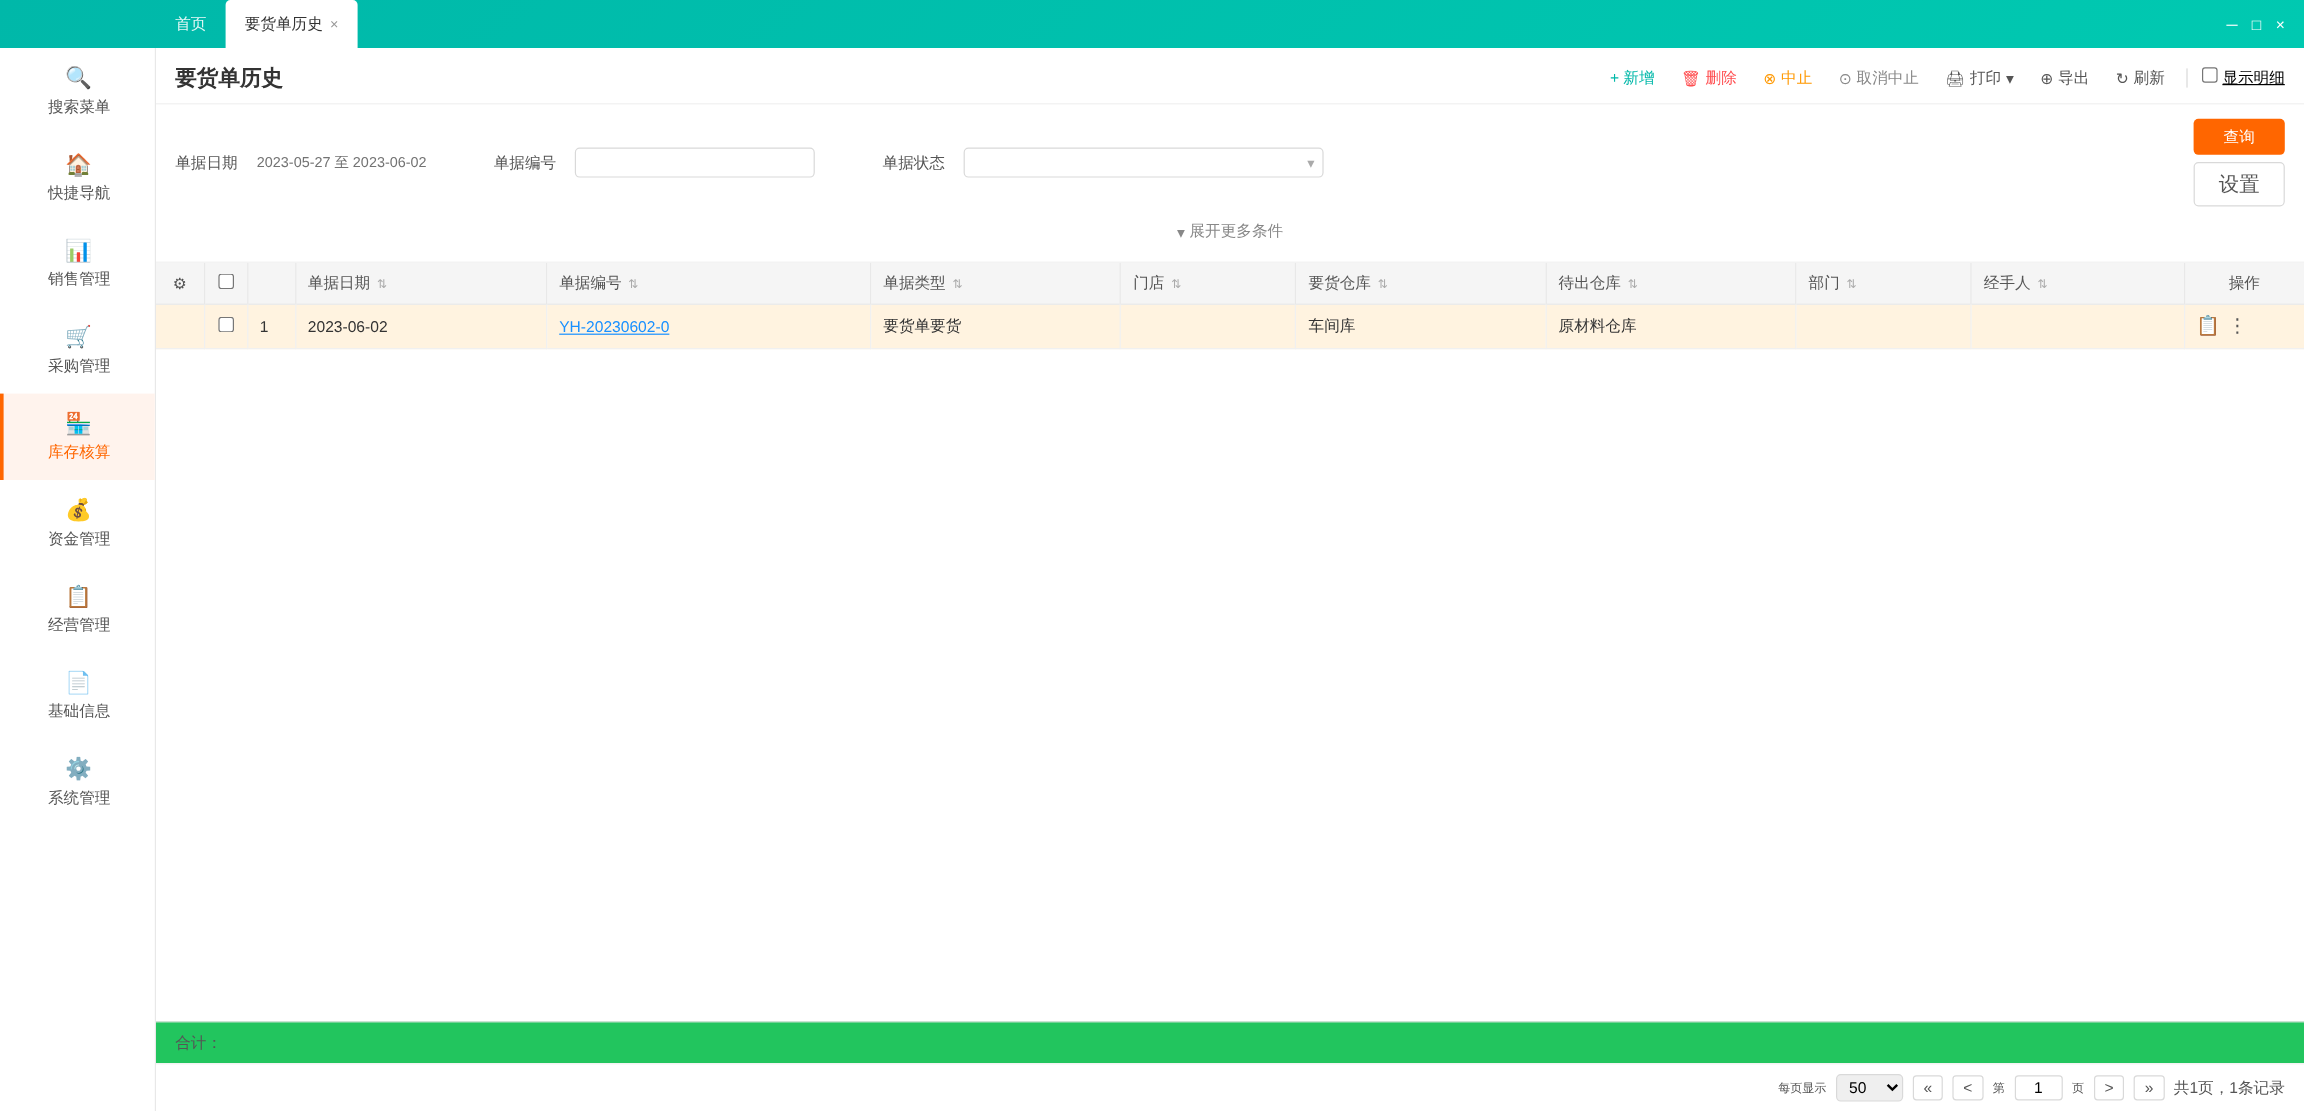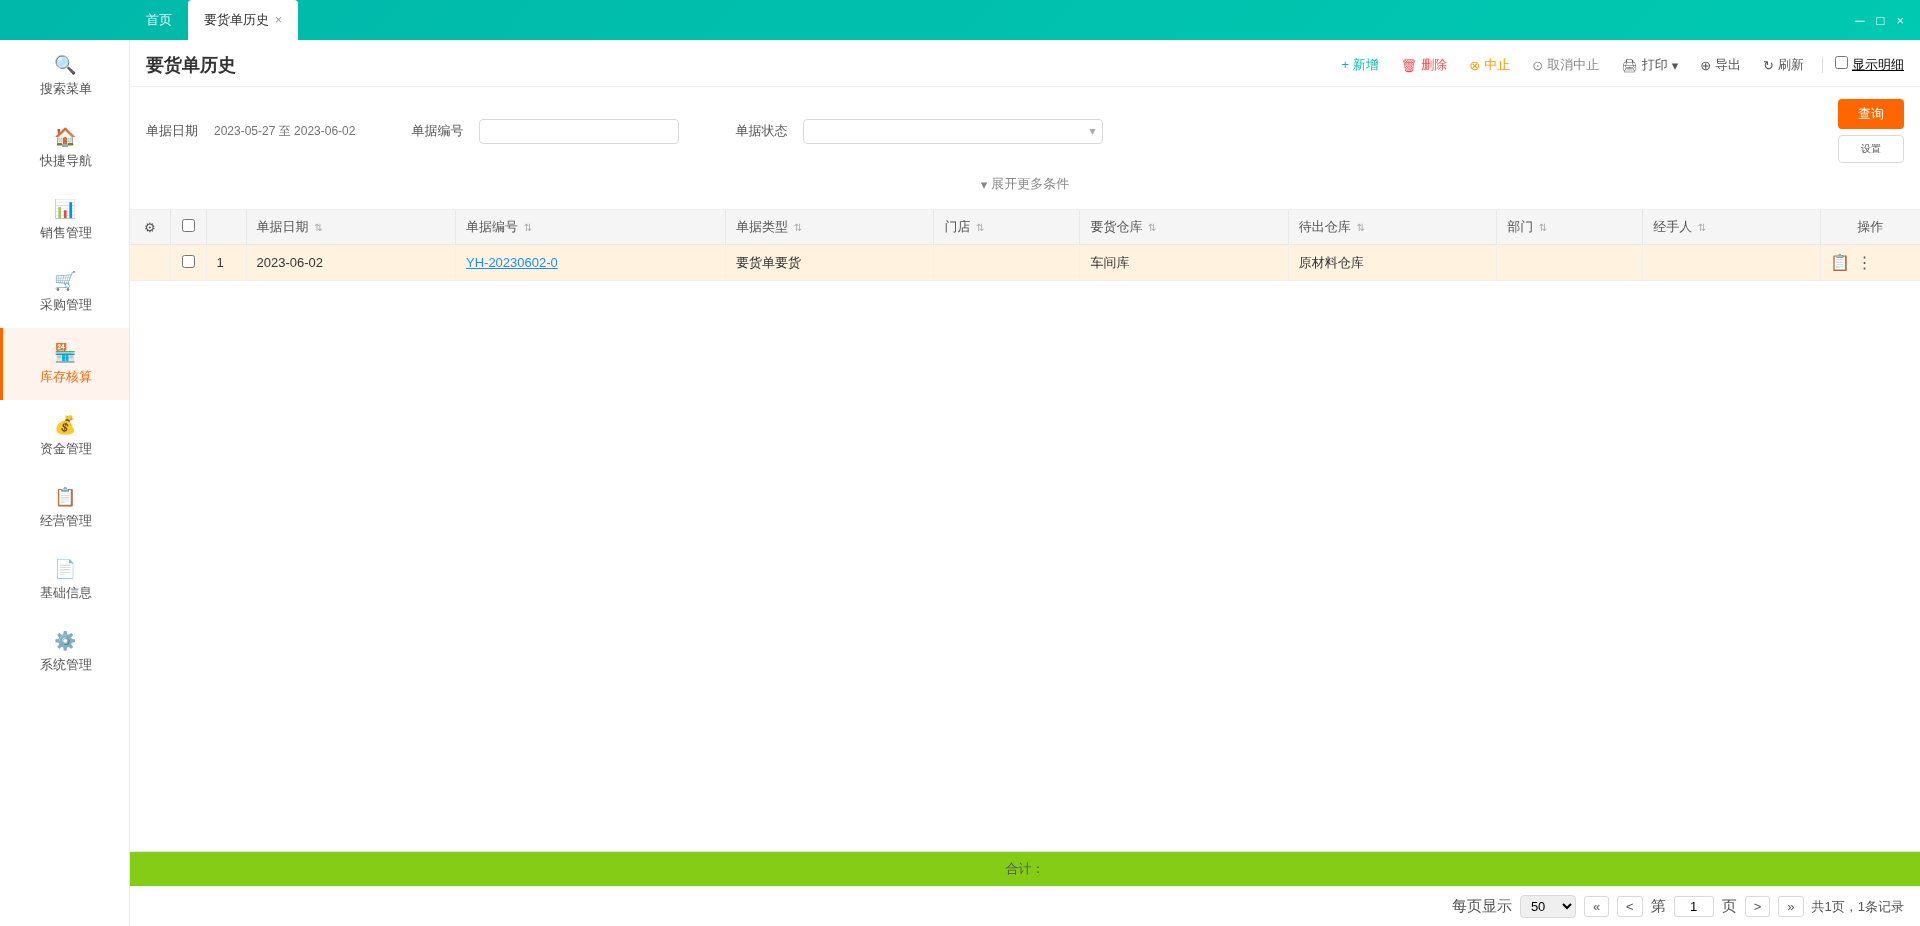--- a/index.html
+++ b/index.html
@@ -138,21 +138,21 @@
       cursor: pointer;
       font-size: 13px;
     }
     .btn-settings {
       background: white;
       color: #555;
       border: 1px solid #d9d9d9;
       padding: 6px 20px;
       border-radius: 4px;
       cursor: pointer;
-      font-size: 10px;
+      font-size: 17px;
     }
 
     
     .filter-area {
       padding: 12px 16px;
       border-bottom: 1px solid #f0f0f0;
       flex-shrink: 0;
     }
     .filter-row {
       display: flex;
@@ -237,41 +237,40 @@
     .sort-icon { font-size: 10px; color: #aaa; margin-left: 2px; }
     .settings-col { width: 40px; text-align: center; }
     .check-col { width: 36px; text-align: center; }
 
     
     .row-actions { display: flex; gap: 6px; align-items: center; }
     .row-action-btn { cursor: pointer; color: #555; font-size: 16px; }
 
     
     .table-footer {
-      background: #84cc16;
+      background: #22c55e;
       padding: 8px 16px;
       border-top: 1px solid #e8e8e8;
       font-size: 13px;
       color: #555;
       flex-shrink: 0;
-      text-align: center;
     }
 
     
     .pagination-bar {
       display: flex;
       align-items: center;
       justify-content: flex-end;
       padding: 8px 16px;
       border-top: 1px solid #f0f0f0;
       gap: 8px;
       flex-shrink: 0;
       background: white;
     }
-    .pagination-label { color: #555; font-size: 15px; }
+    .pagination-label { color: #555; font-size: 10px; }
     .page-size-select {
       border: 1px solid #d9d9d9;
       border-radius: 4px;
       padding: 2px 6px;
       font-size: 13px;
       outline: none;
     }
     .page-btn {
       padding: 2px 8px;
       border: 1px solid #d9d9d9;

